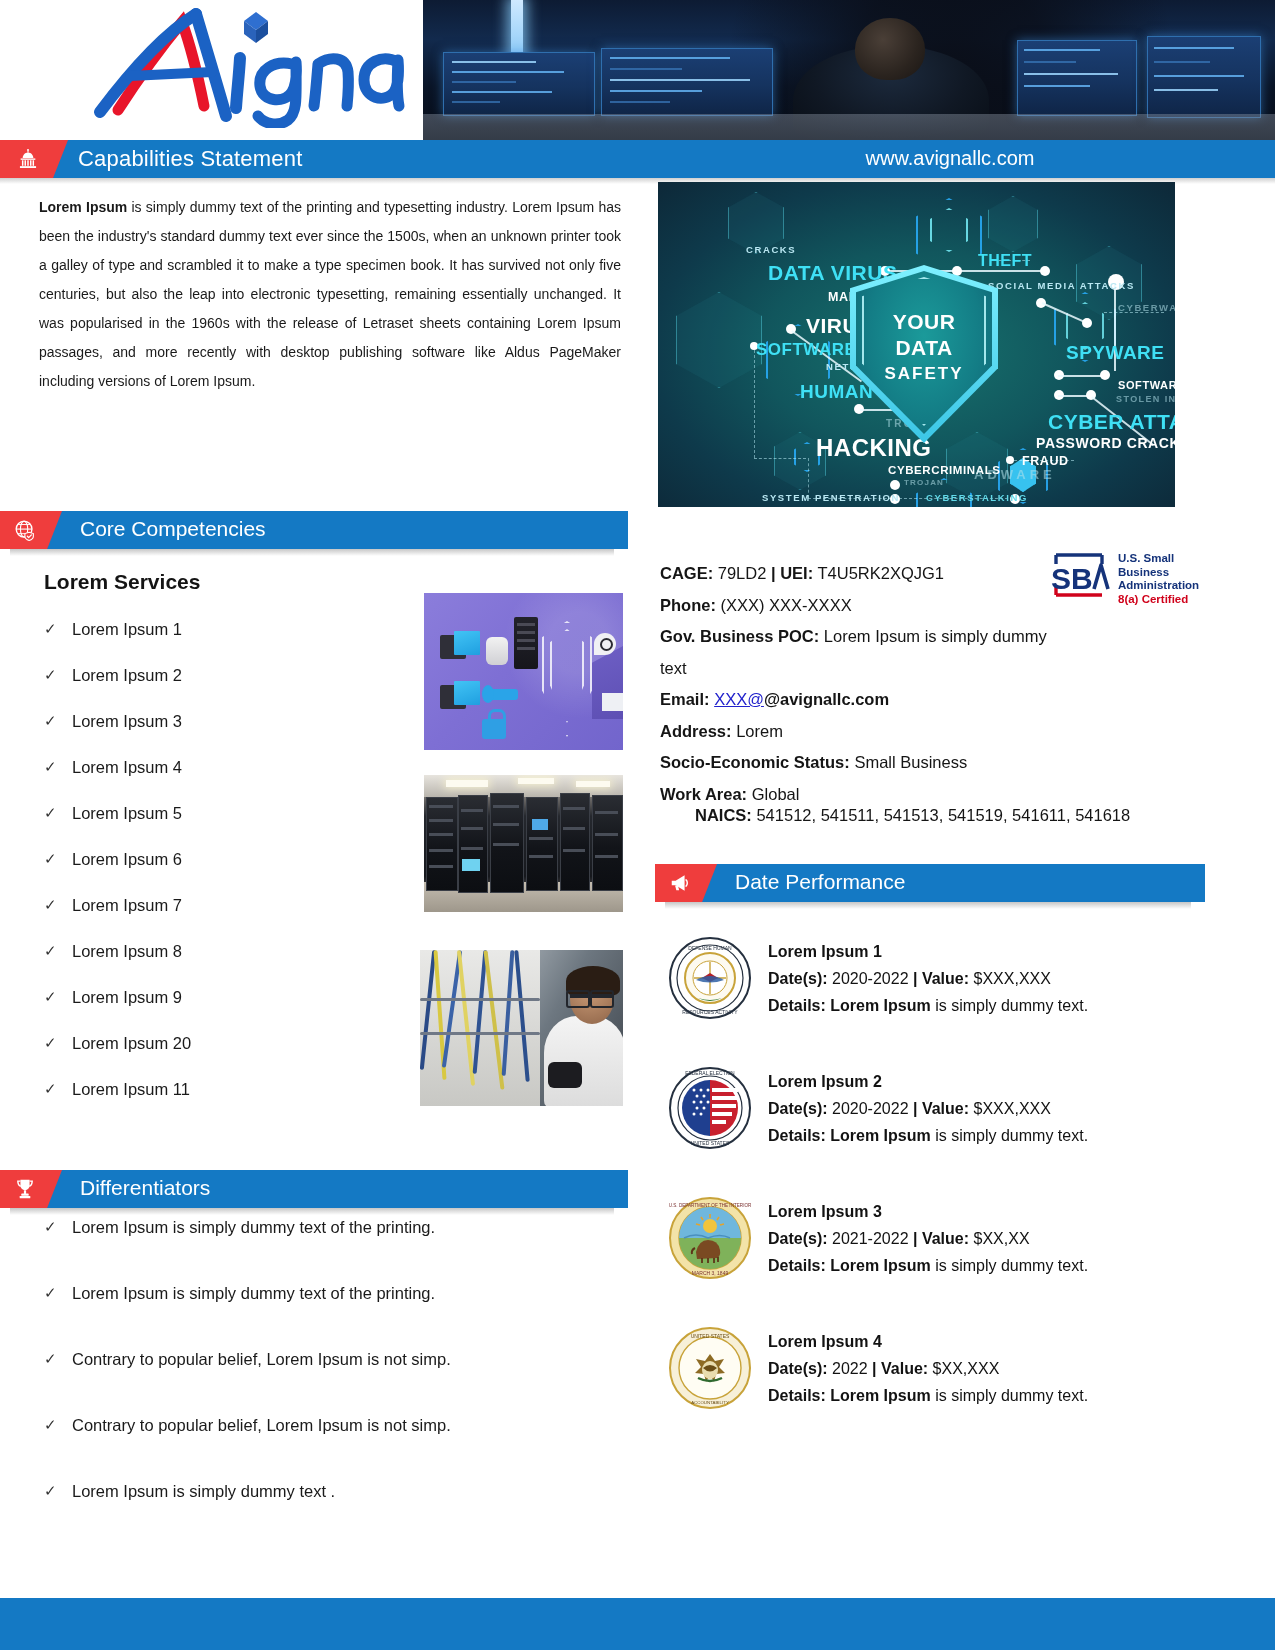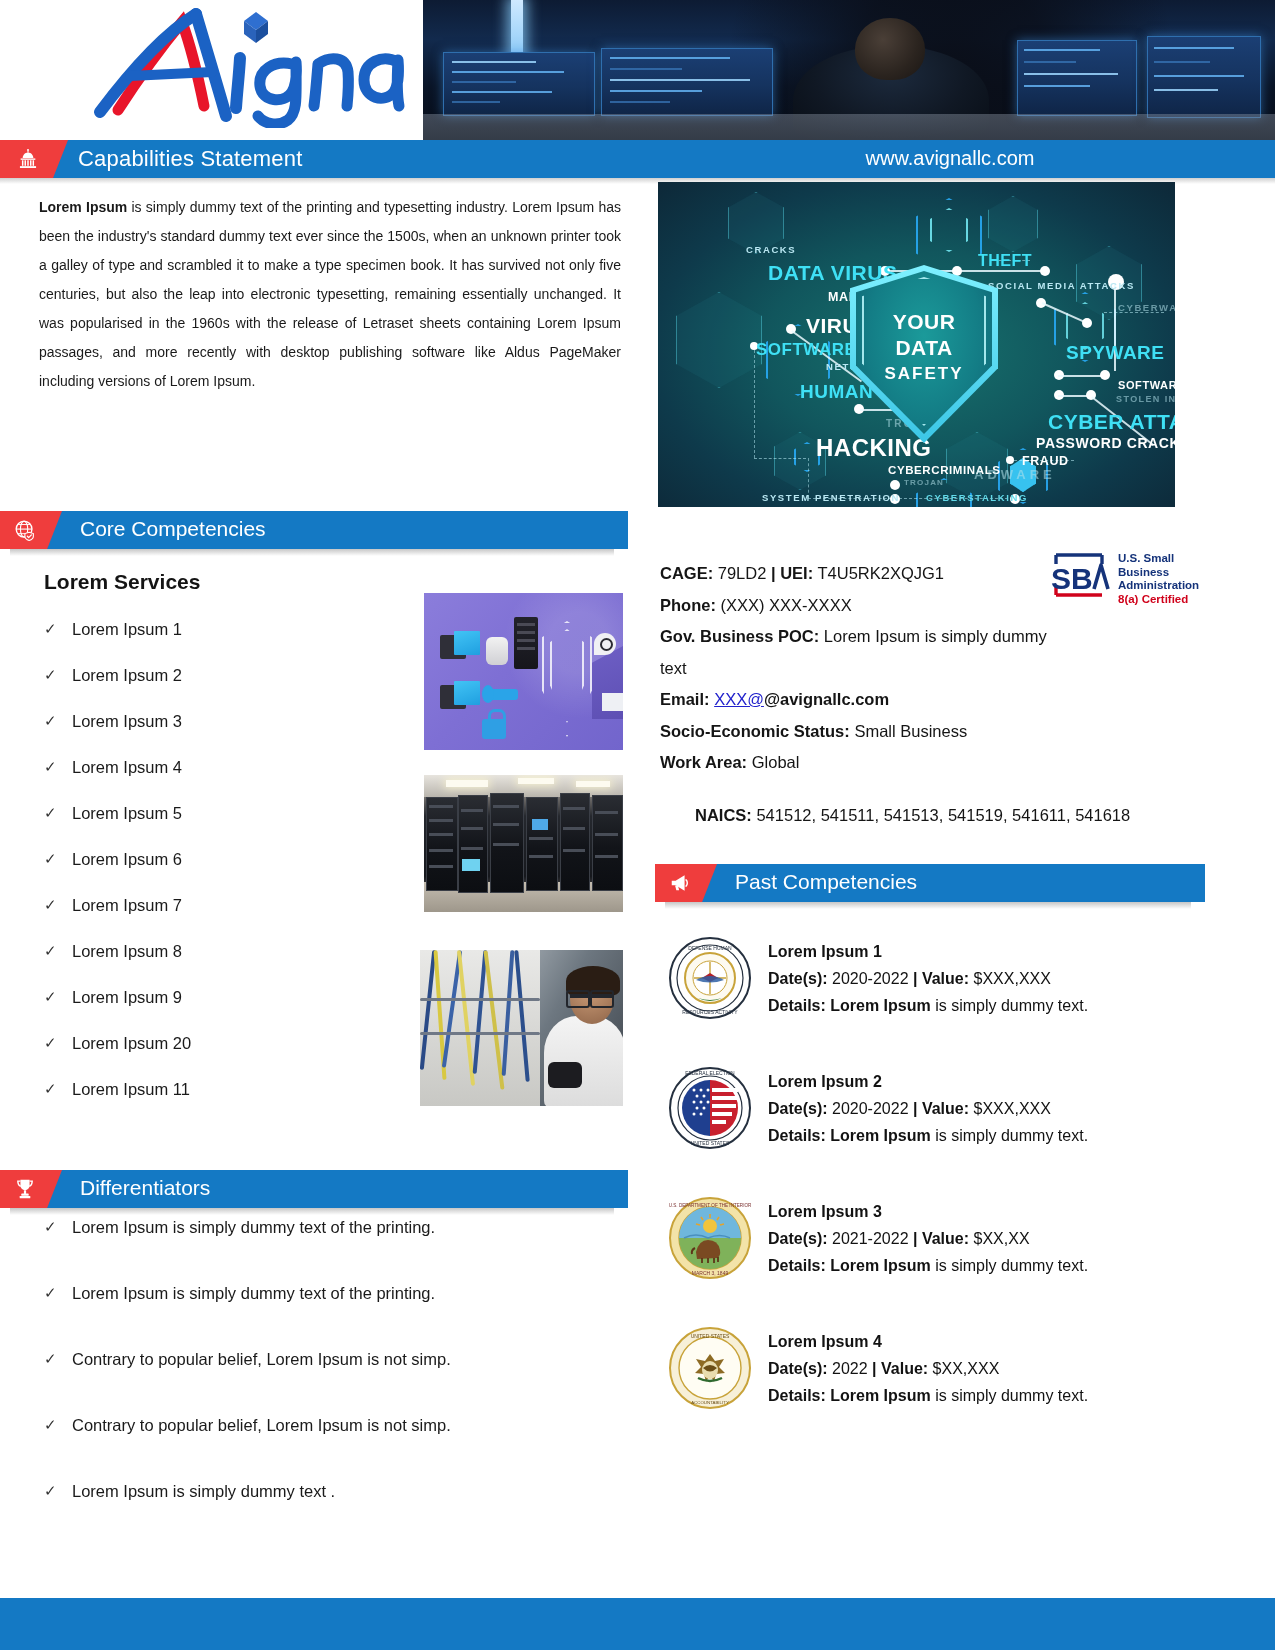--- a/index.html
+++ b/index.html
@@ -858,20 +858,24 @@
     </div>
     <div class="row">
       <b>Gov. Business POC:</b>
       <span>Lorem Ipsum is simply dummy text</span>
     </div>
     <div class="row">
       <b>Email:</b>
       <a class="mail" href="#">XXX@</a><b>@avignallc.com</b>
     </div>
     <div class="row">
+      <b>Address:</b>
+      <span>Lorem</span>
+    </div>
+    <div class="row">
       <b>Socio-Economic Status:</b>
       <span>Small Business</span>
     </div>
     <div class="row">
       <b>Work Area:</b>
       <span>Global</span>
     </div>
   </div>
 
   <div class="corp-naics">
@@ -897,21 +901,21 @@
   </div>
 
   <div class="sec-head" style="left:655px; top:864px; width:550px;">
     <div class="blue-bar"></div>
     <div class="red-tab"></div>
     <svg class="sec-icon" viewBox="0 0 24 24">
       <path d="M3 9.5 h4.2 L17 3.6 v16.8 L7.2 14.5 H3 Z" fill="#fff"></path>
       <path d="M18.6 8.6 c1.8 1.4 1.8 5.4 0 6.8" stroke="#fff" stroke-width="1.6" fill="none" stroke-linecap="round"></path>
       <path d="M6.6 14.6 l1.4 5.4 h3 l-1.2 -5.4 Z" fill="#fff"></path>
     </svg>
-    <div class="sec-title">Past Competencies</div>
+    <div class="sec-title">Date Performance</div>
     <div class="shadow-tail"></div>
   </div>
 
   <div class="pp-list">
 
     <div class="pp-item">
       <svg class="pp-seal" viewBox="0 0 84 84">
         <circle cx="42" cy="42" r="40" fill="#fff" stroke="#25303f" stroke-width="2"></circle>
         <circle cx="42" cy="42" r="33" fill="#fff" stroke="#25303f" stroke-width="1.2"></circle>
         <circle cx="42" cy="42" r="25" fill="#fdfaf0" stroke="#c8a33a" stroke-width="2"></circle>

